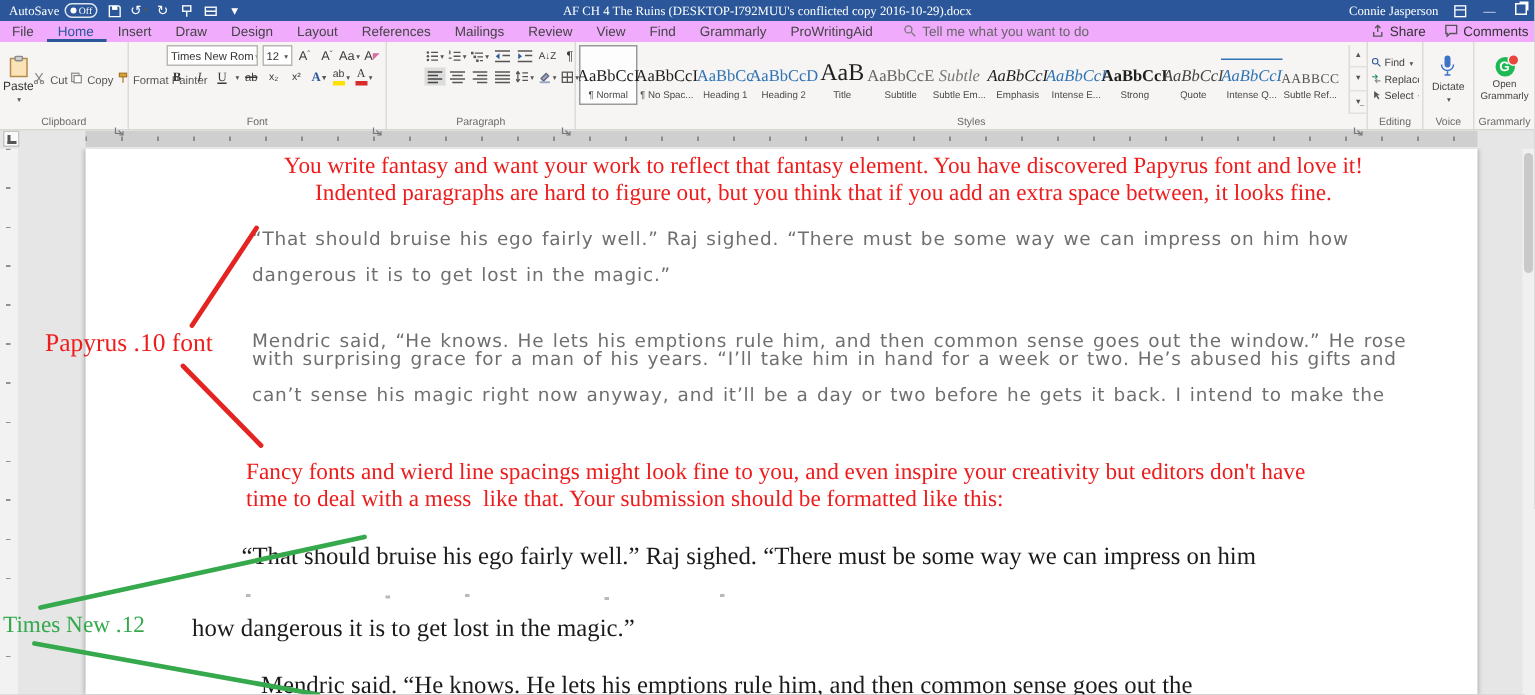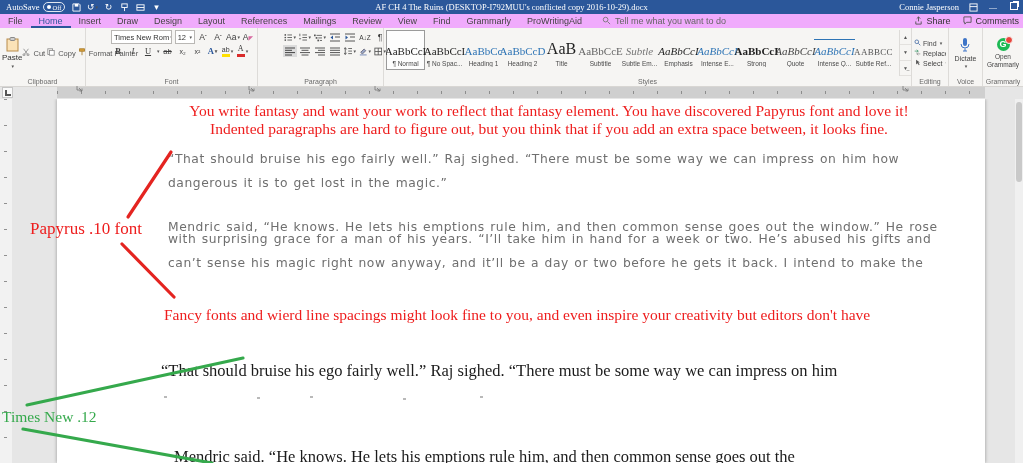--- a/index.html
+++ b/index.html
@@ -569,22 +569,24 @@
 
     <div class="docline papy" style="left:168px;top:48px;">“That should bruise his ego fairly well.” Raj sighed. “There must be some way we can impress on him how</div>
     <div class="docline papy" style="left:168px;top:72px;">dangerous it is to get lost in the magic.”</div>
     <div class="docline papy" style="left:168px;top:116px;">Mendric said, “He knows. He lets his emptions rule him, and then common sense goes out the window.” He rose</div>
     <div class="docline papy" style="left:168px;top:128px;">with surprising grace for a man of his years. “I’ll take him in hand for a week or two. He’s abused his gifts and</div>
     <div class="docline papy" style="left:168px;top:152px;">can’t sense his magic right now anyway, and it’ll be a day or two before he gets it back. I intend to make the</div>
 
     <div class="docline lbl-red" style="left:30px;top:120px;">Papyrus .10 font</div>
 
     <div class="docline anno" style="left:136px;top:207px;">Fancy fonts and wierd line spacings might look fine to you, and even inspire your creativity but editors don't have</div>
+    <div class="docline anno" style="left:136px;top:225px;">time to deal with a mess  like that. Your submission should be formatted like this:</div>
 
     <div class="docline tnr" style="left:161px;top:262px;">“That should bruise his ego fairly well.” Raj sighed. “There must be some way we can impress on him</div>
+    <div class="docline tnr" style="left:128px;top:310px;">how dangerous it is to get lost in the magic.”</div>
     <div class="docline tnr" style="left:174px;top:348px;">Mendric said. “He knows. He lets his emptions rule him, and then common sense goes out the</div>
 
     <span class="artifact" style="left:164px;top:297px;"></span>
     <span class="artifact" style="left:257px;top:298px;"></span>
     <span class="artifact" style="left:310px;top:297px;"></span>
     <span class="artifact" style="left:403px;top:299px;"></span>
     <span class="artifact" style="left:480px;top:297px;"></span>
 
     <div class="docline lbl-green" style="left:2px;top:309px;">Times New .12</div>
   </div>

